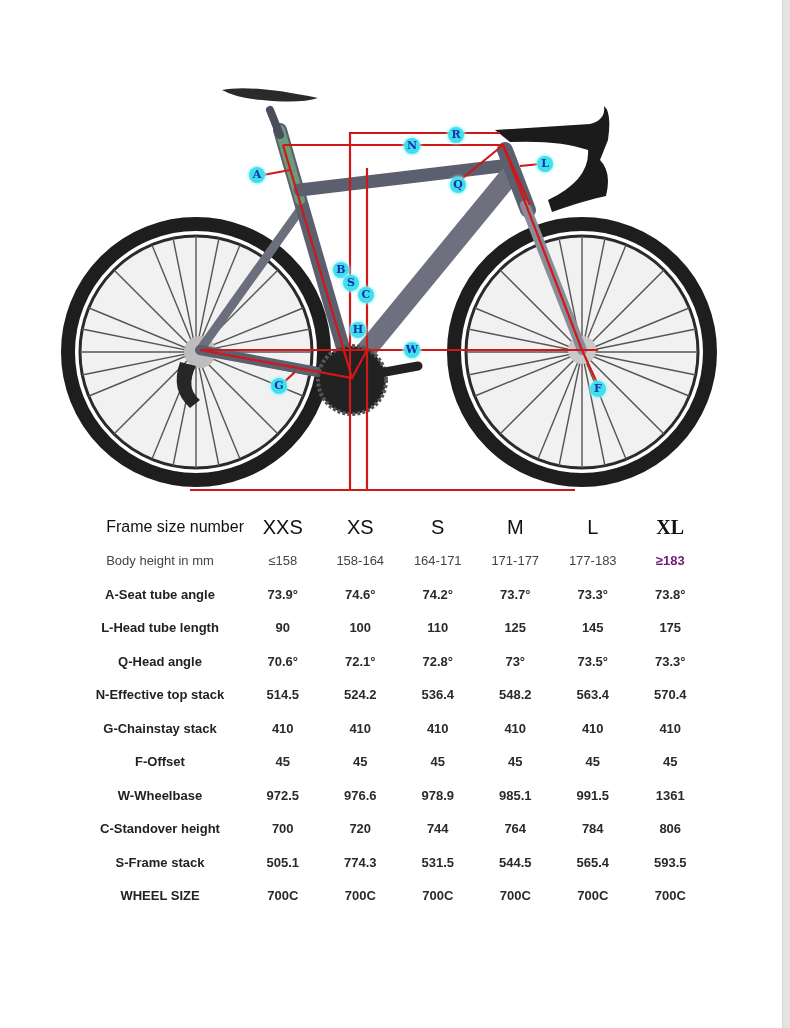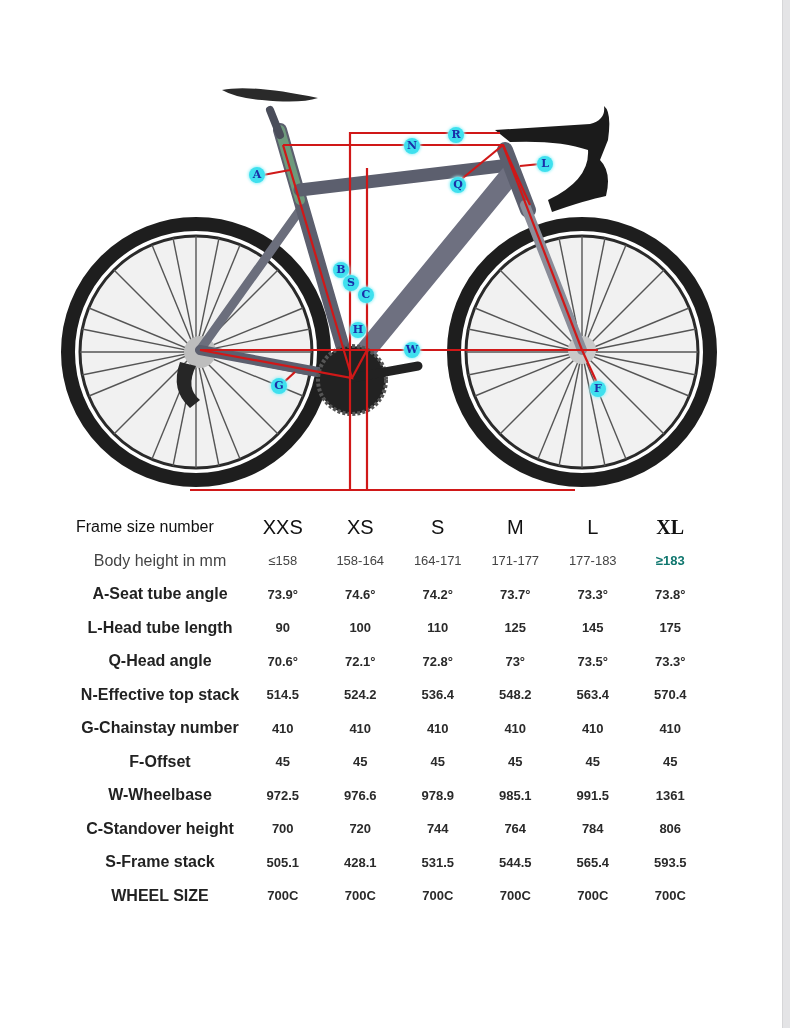--- a/index.html
+++ b/index.html
@@ -10,22 +10,22 @@
                   background:#e4e4e6; border-left:1px solid #d6d6d8; }
   .diagram { position:absolute; left:0; top:60px; width:783px; height:440px; }
   .diagram svg { position:absolute; left:0; top:0; }
   .marker { position:absolute; width:16px; height:16px; border-radius:50%;
             background:#3fe0ee; box-shadow:0 0 3px 1px #9df2f8;
             color:#1b2fa8; font-family:"DejaVu Serif", "Liberation Serif", serif;
             font-weight:bold; font-size:11px; line-height:16px; text-align:center; }
   table.geo { position:absolute; left:76px; top:510px; border-collapse:collapse; }
   table.geo td, table.geo th { padding:0; height:33.5px; text-align:center; white-space:nowrap; }
   table.geo th { height:34px; font-weight:normal; font-size:20px; color:#111; }
-  table.geo th.first { font-size:16px; text-align:left;margin-top:14px; }
-  table.geo td.lab { width:168px; font-size:16px; font-weight:bold; color:#222; }
+  table.geo th.first { font-size:16px; text-align:right;margin-top:14px; }
+  table.geo td.lab { width:168px; font-size:13px; font-weight:bold; color:#222; }
   table.geo td.val { font-size:13px; font-weight:bold; color:#2a2a2a; }
   table.geo tr.light td { font-weight:normal; color:#444; }
   col.c0 { width:168px; } col.cv { width:77.5px; }
   th.xl { font-family:"Liberation Serif", "DejaVu Serif", serif; font-weight:bold !important; }
 </style>
 </head>
 <body>
 
 <div class="page">
 
@@ -142,21 +142,21 @@
       <th>L</th>
       <th class="xl">XL</th>
     </tr>
     <tr class="light">
       <td class="lab">Body height in mm</td>
       <td class="val">≤158</td>
       <td class="val">158-164</td>
       <td class="val">164-171</td>
       <td class="val">171-177</td>
       <td class="val">177-183</td>
-      <td class="val" style="font-weight:bold;color:#0f766e">≥183</td>
+      <td class="val" style="font-weight:bold;color:#701a75">≥183</td>
     </tr>
     <tr>
       <td class="lab">A-Seat tube angle</td>
       <td class="val">73.9°</td>
       <td class="val">74.6°</td>
       <td class="val">74.2°</td>
       <td class="val">73.7°</td>
       <td class="val">73.3°</td>
       <td class="val">73.8°</td>
     </tr>
@@ -181,21 +181,21 @@
     <tr>
       <td class="lab">N-Effective top stack</td>
       <td class="val">514.5</td>
       <td class="val">524.2</td>
       <td class="val">536.4</td>
       <td class="val">548.2</td>
       <td class="val">563.4</td>
       <td class="val">570.4</td>
     </tr>
     <tr>
-      <td class="lab">G-Chainstay number</td>
+      <td class="lab">G-Chainstay stack</td>
       <td class="val">410</td>
       <td class="val">410</td>
       <td class="val">410</td>
       <td class="val">410</td>
       <td class="val">410</td>
       <td class="val">410</td>
     </tr>
     <tr>
       <td class="lab">F-Offset</td>
       <td class="val">45</td>
@@ -219,21 +219,21 @@
       <td class="val">700</td>
       <td class="val">720</td>
       <td class="val">744</td>
       <td class="val">764</td>
       <td class="val">784</td>
       <td class="val">806</td>
     </tr>
     <tr>
       <td class="lab">S-Frame stack</td>
       <td class="val">505.1</td>
-      <td class="val">428.1</td>
+      <td class="val">774.3</td>
       <td class="val">531.5</td>
       <td class="val">544.5</td>
       <td class="val">565.4</td>
       <td class="val">593.5</td>
     </tr>
     <tr>
       <td class="lab">WHEEL SIZE</td>
       <td class="val">700C</td>
       <td class="val">700C</td>
       <td class="val">700C</td>

